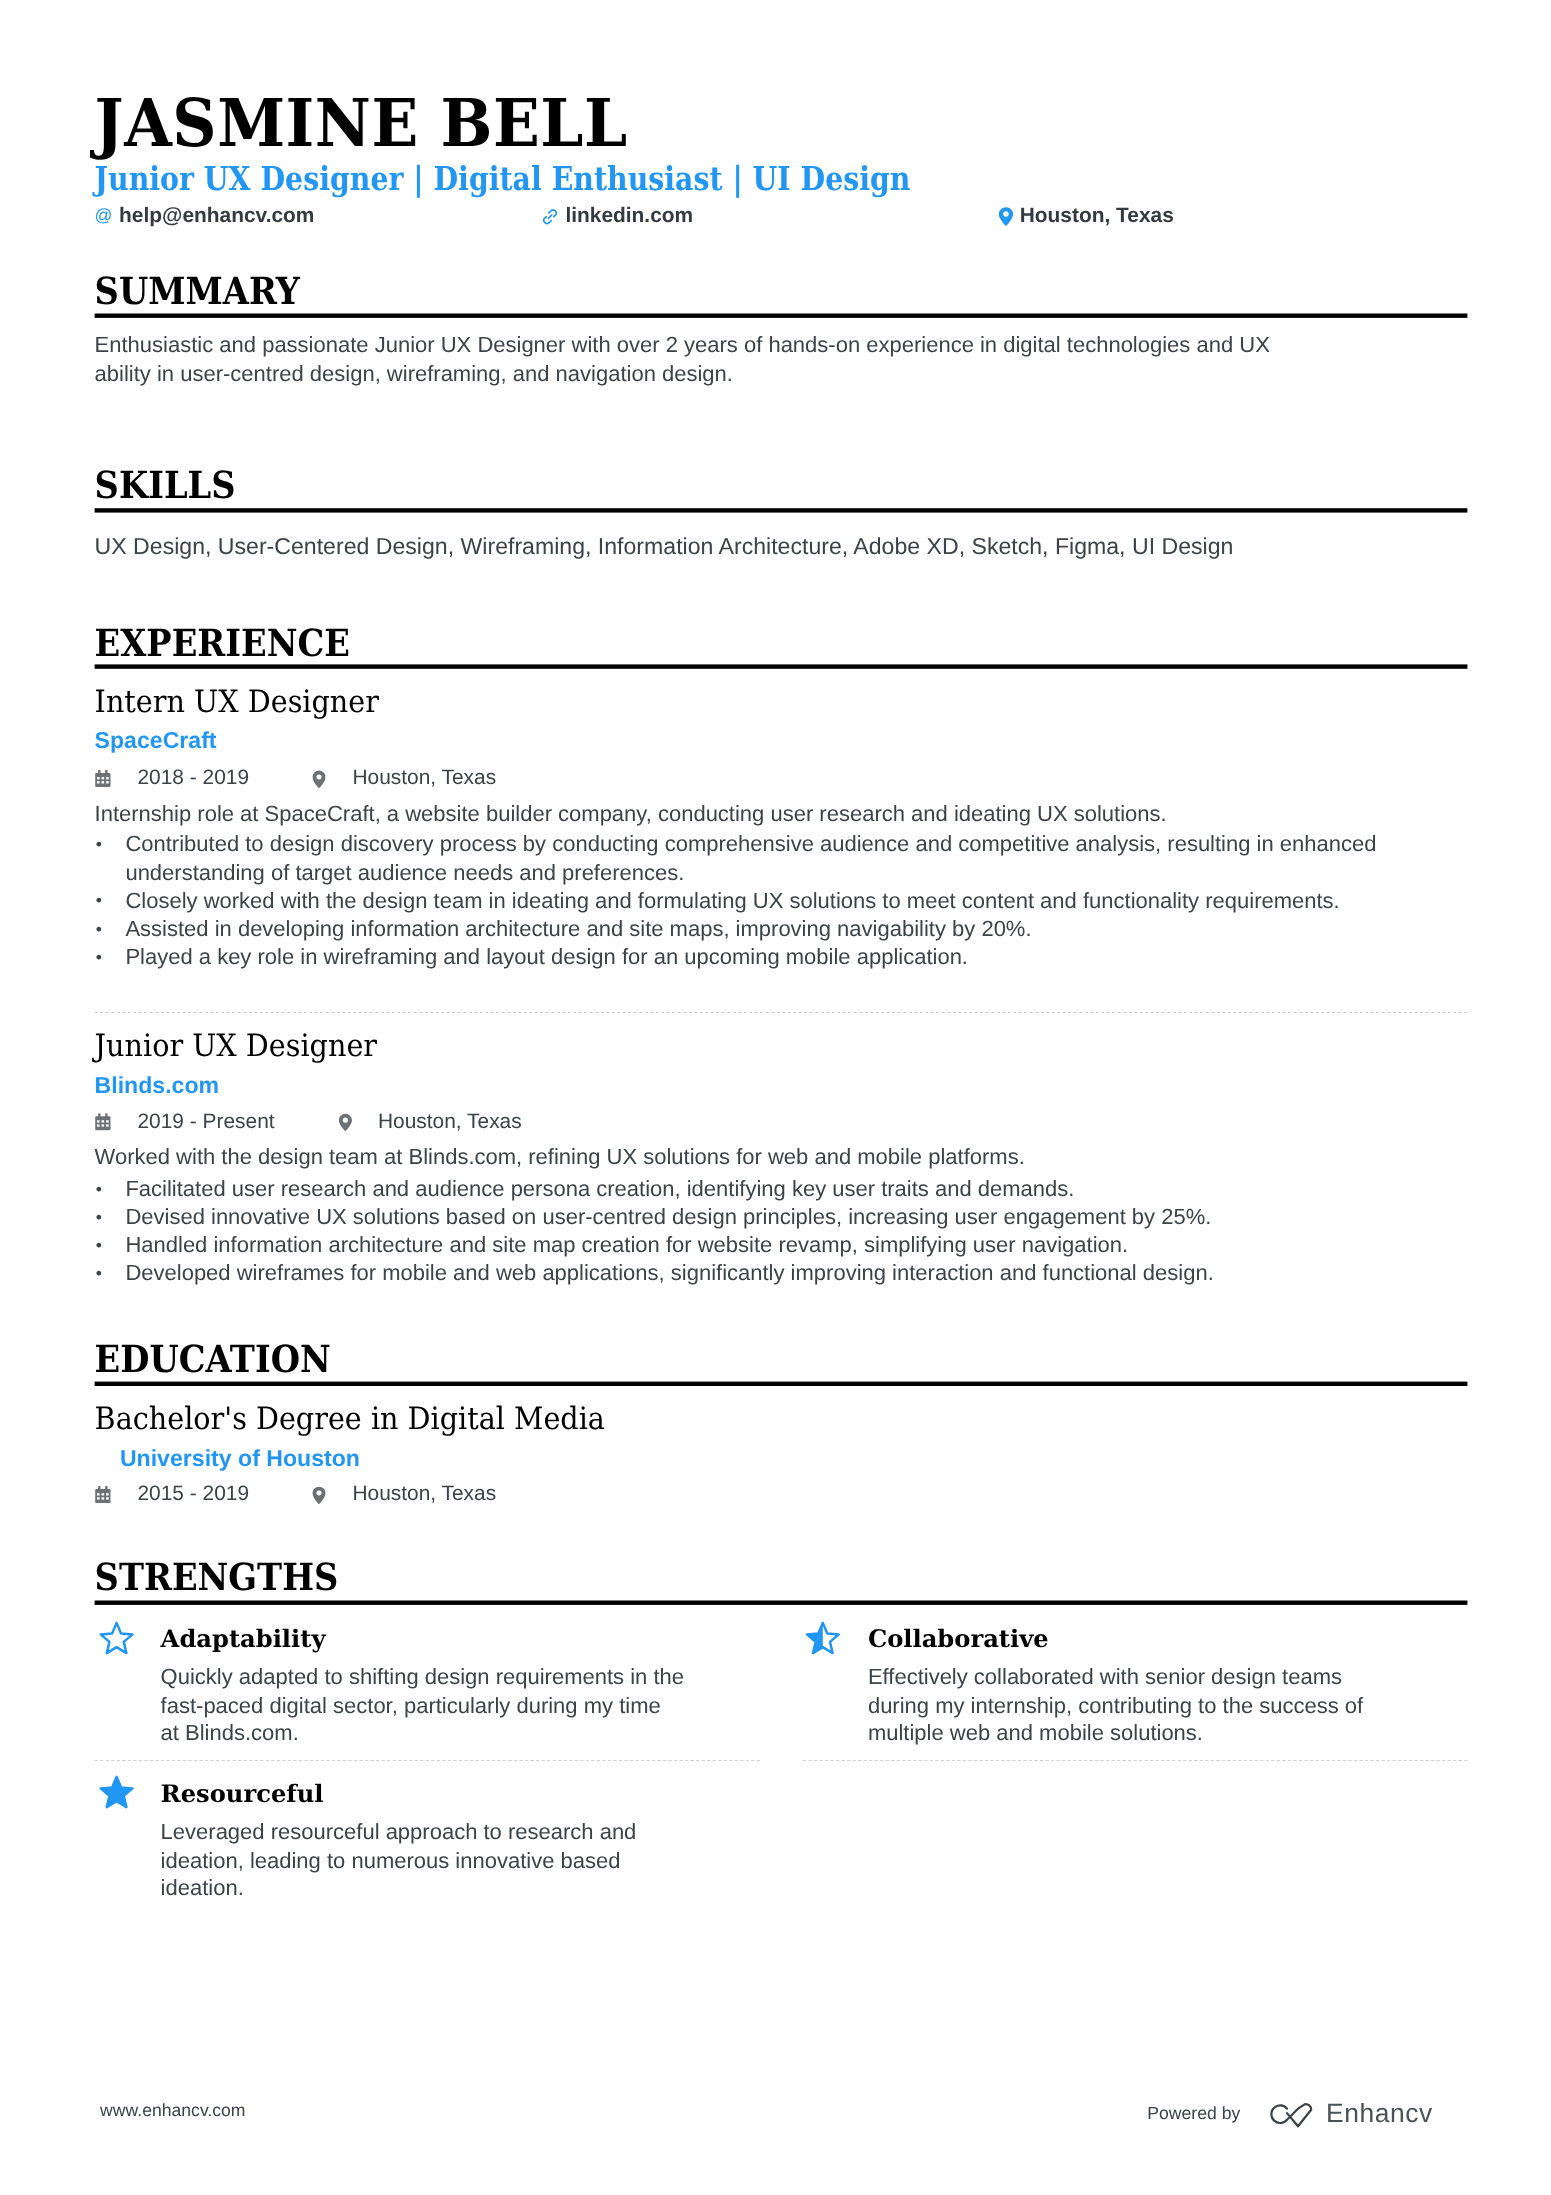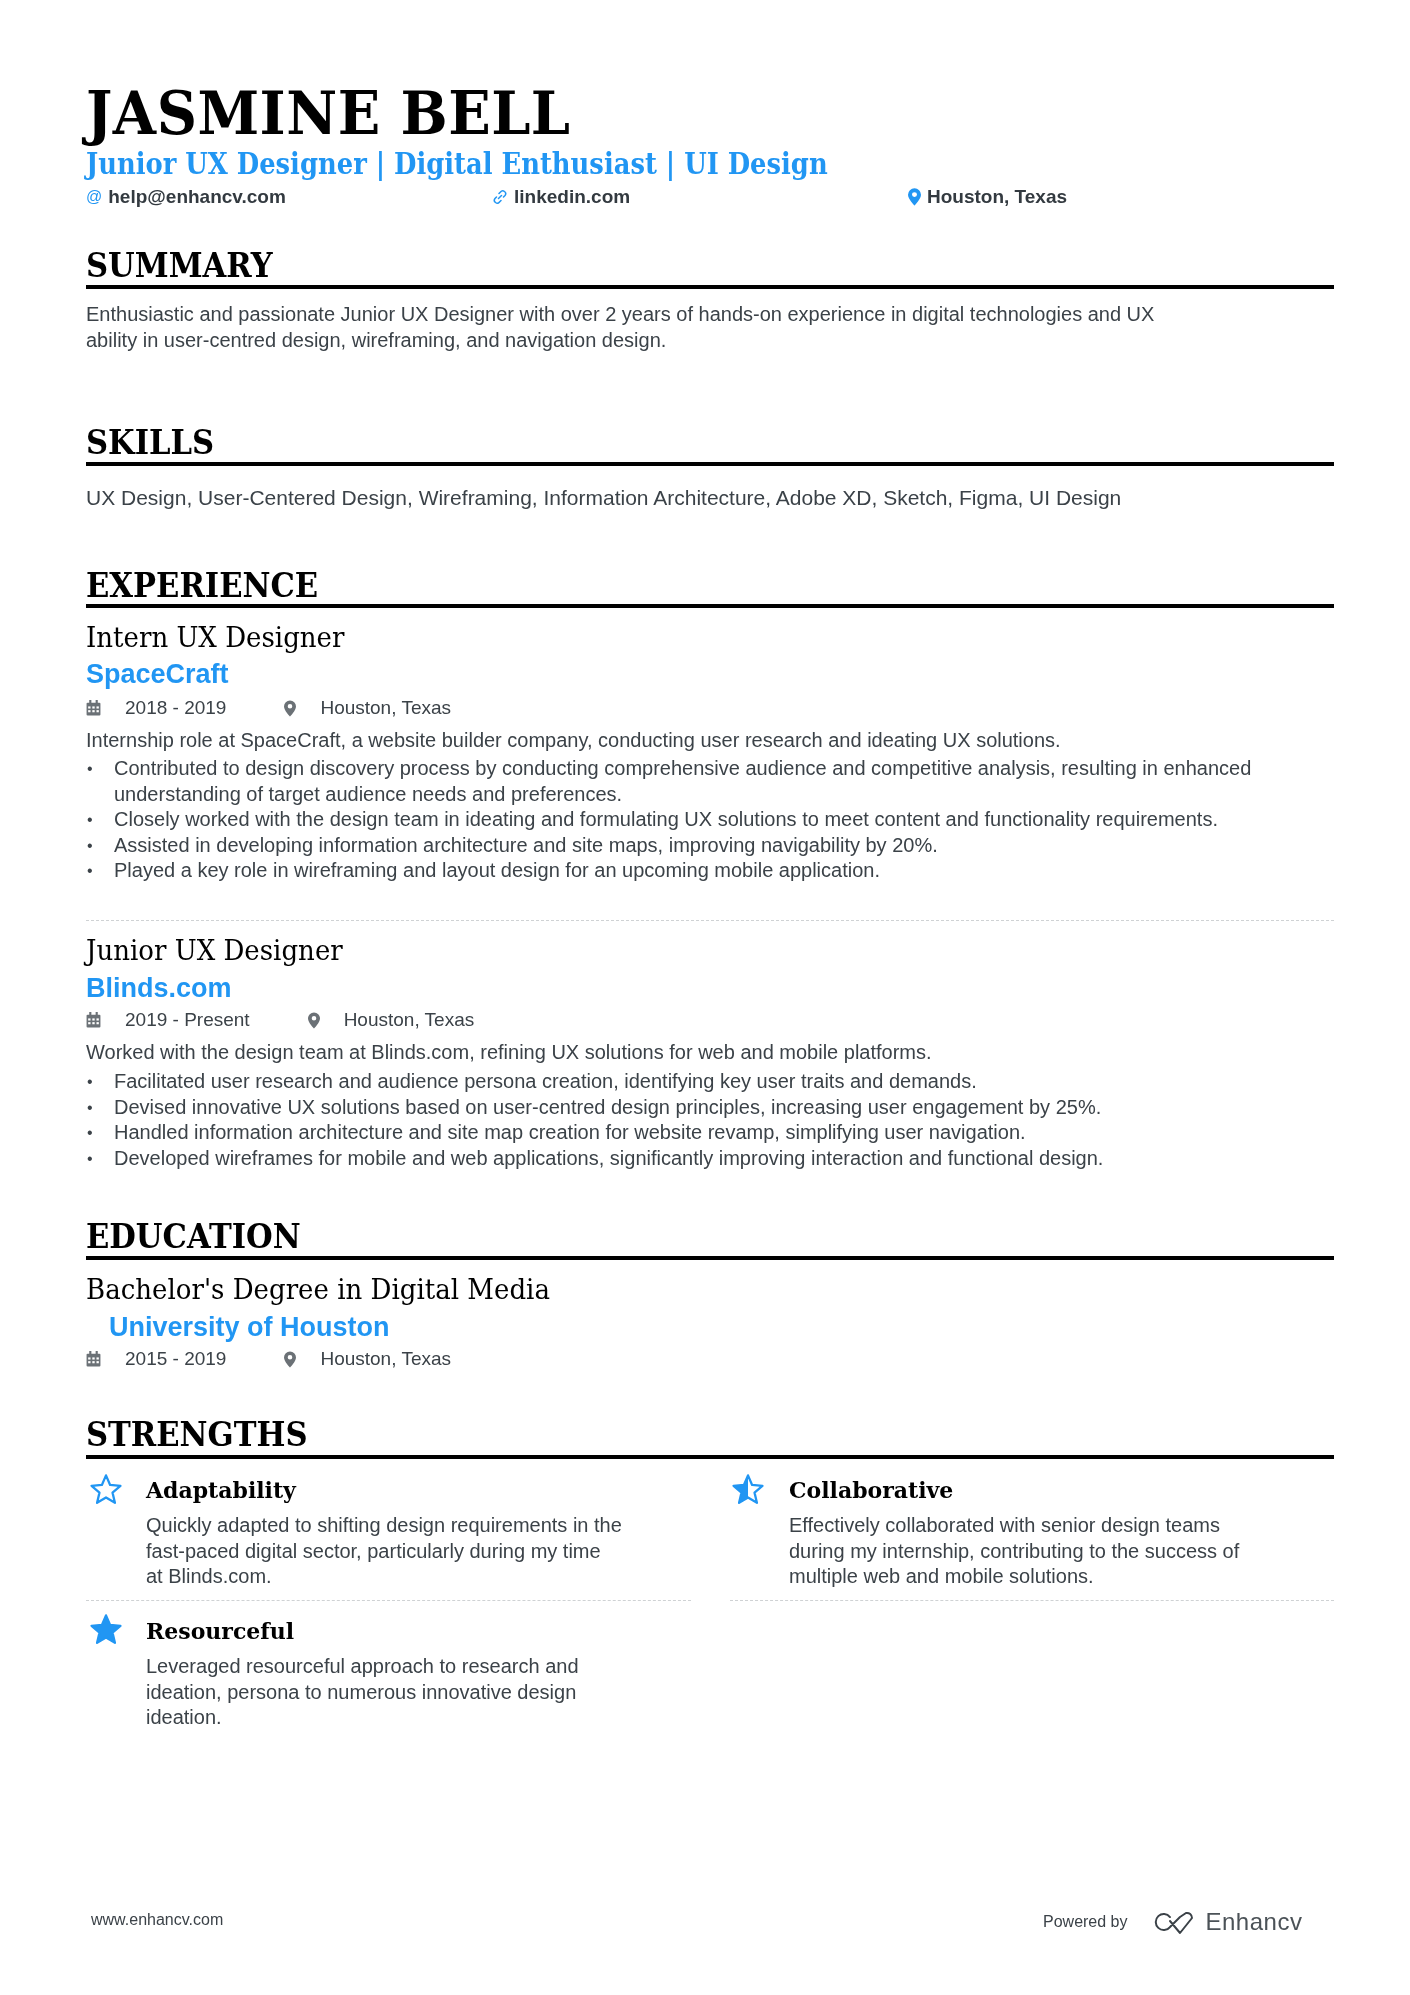--- a/index.html
+++ b/index.html
@@ -8,21 +8,21 @@
   .abs { position:absolute; }
   .serif { font-family:"DejaVu Serif", serif; }
   .name { left:86px; top:78px; font-size:60px; font-weight:bold; color:#000; letter-spacing:0.5px; line-height:70px; white-space:nowrap; transform:scaleX(0.93); transform-origin:left center; }
   .subtitle { left:86px; top:144px; font-size:30px; font-weight:bold; color:#2196f3; line-height:40px; white-space:nowrap; transform:scaleX(0.86); transform-origin:left center; }
   .contact { top:186px; font-size:19px; font-weight:bold; color:#333a40; line-height:22px; white-space:nowrap; display:flex; align-items:center; gap:6px; }
   .contact .ic { color:#2196f3; font-size:16px; font-weight:normal; display:inline-flex; align-items:center; }
   .sec-title { left:86px; font-size:34px; font-weight:bold; color:#000; line-height:40px; white-space:nowrap; transform:scaleX(0.9); transform-origin:left center; }
   .rule { left:86px; width:1248px; height:4px; background:#000; }
   .body-text { left:86px; width:1250px; font-size:20px; line-height:26px; color:#3b4248; }
   .role { left:86px; font-size:28px; color:#000; line-height:34px; white-space:nowrap; transform:scaleX(0.93); transform-origin:left center; }
-  .company { left:86px; font-size:27px; font-weight:bold; color:#2196f3; line-height:26px; white-space:nowrap; }
+  .company { left:86px; font-size:21px; font-weight:bold; color:#2196f3; line-height:26px; white-space:nowrap; }
   .meta { left:86px; font-size:19px; line-height:24px; color:#3b4248; display:flex; align-items:center; white-space:nowrap;gap:15px; }
   .meta .mi { display:inline-flex; align-items:center; margin-right:9px; }
   .meta .gap { width:28px; display:inline-block; }
   ul.bullets { list-style:none; margin:0; padding:0; left:86px; width:1250px; font-size:20px; line-height:25.6px; color:#3b4248; }
   ul.bullets li { position:relative; padding-left:28px; }
   ul.bullets li::before { content:"•"; position:absolute; left:1px; top:0; font-size:16px; color:#3b4248; }
   .dash { height:0; border-top:1.5px dashed #cfd2d4; }
   .str-title { font-size:22px; font-weight:bold; color:#000; line-height:28px; white-space:nowrap; }
   .str-desc { font-size:20px; line-height:25.6px; color:#3b4248; }
   .footer-l { left:91px; top:1910px; font-size:16px; color:#3b4248; line-height:20px; }
@@ -203,21 +203,21 @@
 <div class="abs dash" style="top:1600px; left:730px; width:604px;"></div>
 
 <div class="abs" style="left:89px; top:1613px;">
   <svg width="34" height="33" viewBox="0 0 24 23">
       <path d="M12 1.5 L14.9 8.3 L22.2 8.9 L16.6 13.7 L18.3 20.9 L12 17.1 L5.7 20.9 L7.4 13.7 L1.8 8.9 L9.1 8.3 Z" fill="#2196f3" stroke="#2196f3" stroke-width="1.6" stroke-linejoin="round"></path>
     </svg>
 </div>
 <div class="abs str-title serif" style="left:146px; top:1617px;">Resourceful</div>
 <div class="abs str-desc" style="left:146px; top:1654px; width:560px;">
   <div>Leveraged resourceful approach to research and</div>
-  <div>ideation, persona to numerous innovative design</div>
+  <div>ideation, leading to numerous innovative based</div>
   <div>ideation.</div>
 </div>
 
 <div class="abs footer-l">www.enhancv.com</div>
 <div class="abs footer-r">
   <span class="pb">Powered by</span>
   <span style="display:inline-flex; align-items:center; gap:10px;">
     <svg width="46" height="26" viewBox="0 0 46 26">
         <path d="M20 8 A8 8 0 1 0 20 18 L30 8 L36 4 A5 5 0 0 1 42 9 L30 24 L20 12" fill="none" stroke="#3b4248" stroke-width="2" stroke-linecap="round" stroke-linejoin="round"></path>
       </svg>

